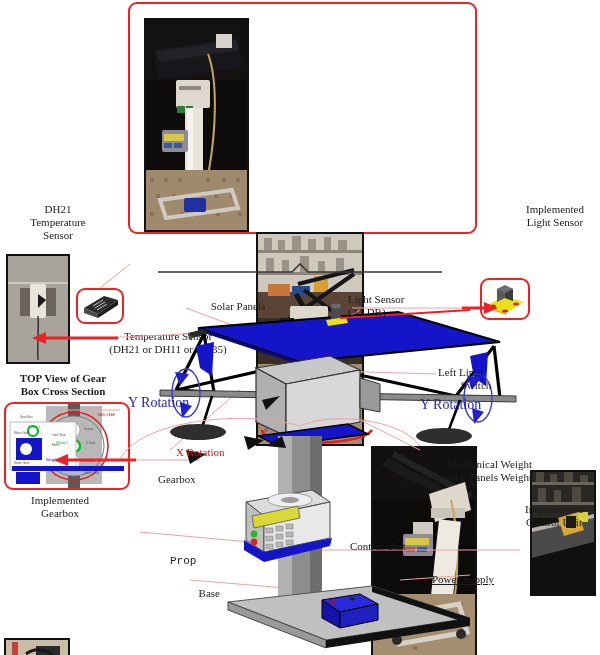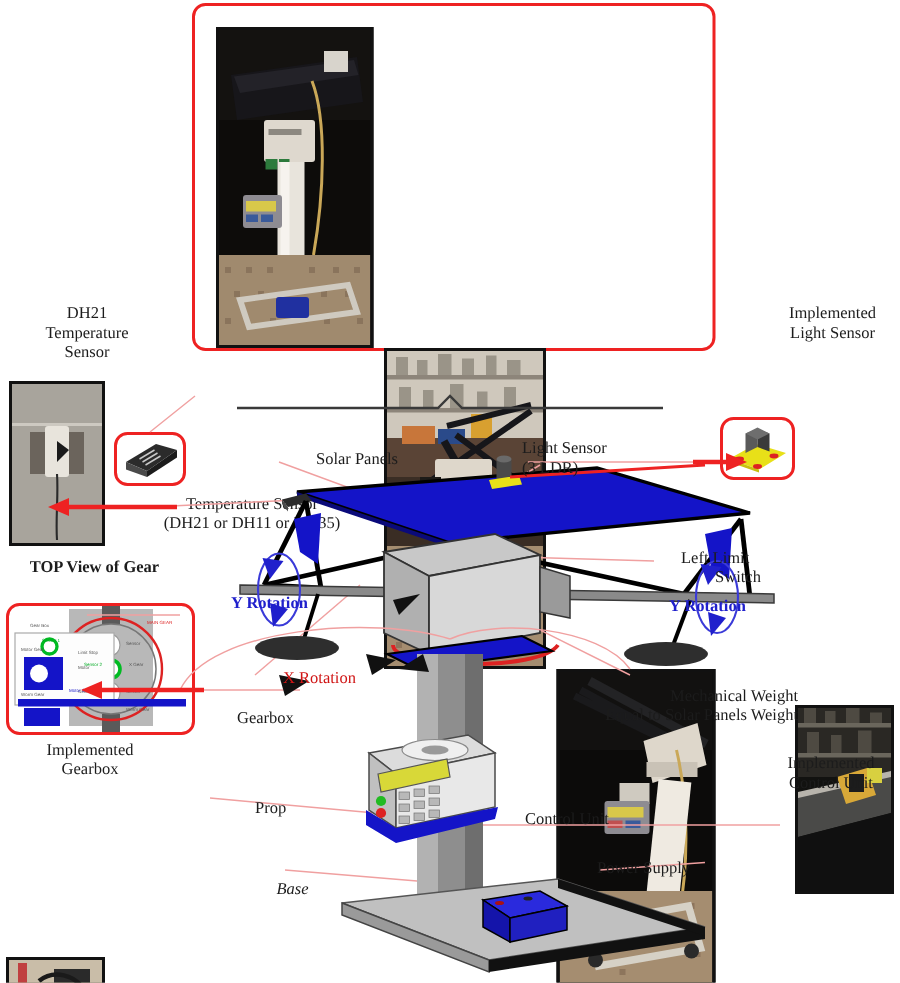--- a/index.html
+++ b/index.html
@@ -1,20 +1,20 @@
 <!DOCTYPE html>
 <html><head>
 <meta charset="utf-8">
 <style>
   html,body{margin:0;padding:0;background:#ffffff;}
   body{width:600px;height:655px;position:relative;overflow:hidden;
        font-family:"Liberation Serif", serif;color:#1a1a1a;}
   .abs{position:absolute;}
   .lbl{font-size:11px;line-height:13px;text-align:center;color:#1c1c1c;}
-  .lbl-blue{color:#2020cc;font-size:11px;line-height:13px;font-weight:bold;margin-left:26px;}
+  .lbl-blue{color:#2020cc;font-size:14px;line-height:13px;font-weight:normal;}
   .lbl-red{color:#d01515;font-size:11px;line-height:13px;}
   .photo{background:#111;border:2px solid #111;box-sizing:border-box;overflow:hidden;position:relative;}
   .redbox{border:2px solid #ee2222;border-radius:9px;box-sizing:border-box;position:absolute;background:#fff;}
   svg{display:block;}
 </style>
 </head>
 <body>
 
 <div class="redbox" style="left:128px;top:2px;width:349px;height:232px;padding:6px;">
   <div class="photo abs" style="left:8px;top:8px;width:105px;height:214px;">
@@ -168,20 +168,21 @@
     </g>
   </svg>
 </div>
 <div class="abs lbl" style="left:78px;top:330px;width:180px;">
   <div>Temperature Sensor</div>
   <div>(DH21 or DH11 or LM35)</div>
 </div>
 
 <div class="abs lbl" style="left:2px;top:372px;width:122px;font-weight:bold;">
   <div>TOP View of Gear</div>
+  <div>Box Cross Section</div>
 </div>
 <div class="redbox" style="left:4px;top:402px;width:126px;height:88px;">
   <svg width="122" height="84" viewBox="0 0 122 84">
     <rect x="40" y="2" width="56" height="78" fill="#b8b8b8"></rect>
     <rect x="62" y="0" width="12" height="12" fill="#5a5a5a"></rect>
     <rect x="62" y="72" width="12" height="12" fill="#5a5a5a"></rect>
     <circle cx="68" cy="42" r="34" fill="none" stroke="#dd2222" stroke-width="1.6"></circle>
     <circle cx="68" cy="42" r="30" fill="none" stroke="#777" stroke-width="1"></circle>
     <ellipse cx="68" cy="26" rx="6" ry="7" fill="#fff" stroke="#999" stroke-width="0.8"></ellipse>
     <ellipse cx="68" cy="58" rx="6" ry="7" fill="#fff" stroke="#999" stroke-width="0.8"></ellipse>
@@ -428,37 +429,37 @@
   </g>
 </svg>
 
 <div class="abs lbl" style="left:188px;top:300px;width:100px;text-align:center;">Solar Panels</div>
 
 <div class="abs lbl" style="left:348px;top:293px;width:100px;text-align:left;">
   <div>Light Sensor</div>
   <div>(3 LDR)</div>
 </div>
 
-<div class="abs lbl" style="left:454px;top:366px;width:76px;text-align:left;">
+<div class="abs lbl" style="left:438px;top:366px;width:76px;text-align:left;">
   <div>Left Limit</div>
   <div style="text-align:center;">Switch</div>
 </div>
 
 <div class="abs lbl-blue" style="left:128px;top:396px;width:70px;text-align:left;">Y Rotation</div>
 
 <div class="abs lbl-blue" style="left:420px;top:398px;width:70px;text-align:left;">Y Rotation</div>
 
-<div class="abs lbl-red" style="left:176px;top:446px;width:74px;text-align:center;">X Rotation</div>
+<div class="abs lbl-red" style="left:176px;top:446px;width:74px;text-align:left;">X Rotation</div>
 
 <div class="abs lbl" style="left:158px;top:473px;width:70px;text-align:left;">Gearbox</div>
 
 <div class="abs lbl" style="left:362px;top:458px;width:170px;text-align:right;">
   <div>Mechanical Weight</div>
   <div>Equal to Solar Panels Weight</div>
 </div>
 
-<div class="abs lbl" style="left:170px;top:533px;width:50px;text-align:left;">Prop</div>
+<div class="abs lbl" style="left:170px;top:555px;width:50px;text-align:left;font-family:Liberation Mono, monospace;">Prop</div>
 
 <div class="abs lbl" style="left:350px;top:540px;width:90px;text-align:left;">Control Unit</div>
 
-<div class="abs lbl" style="left:170px;top:587px;width:50px;text-align:center;font-style:italic;">Base</div>
-
-<div class="abs lbl" style="left:398px;top:573px;width:96px;text-align:left;">Power Supply</div>
+<div class="abs lbl" style="left:170px;top:587px;width:50px;text-align:right;">Base</div>
+
+<div class="abs lbl" style="left:398px;top:573px;width:96px;text-align:right;text-decoration:underline;">Power Supply</div>
 
 </body></html>

